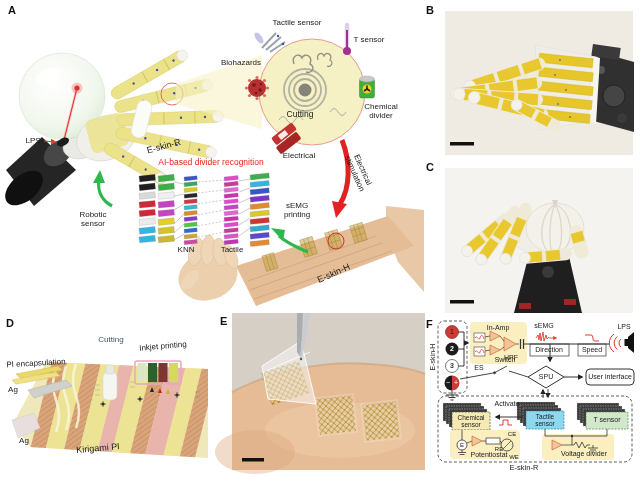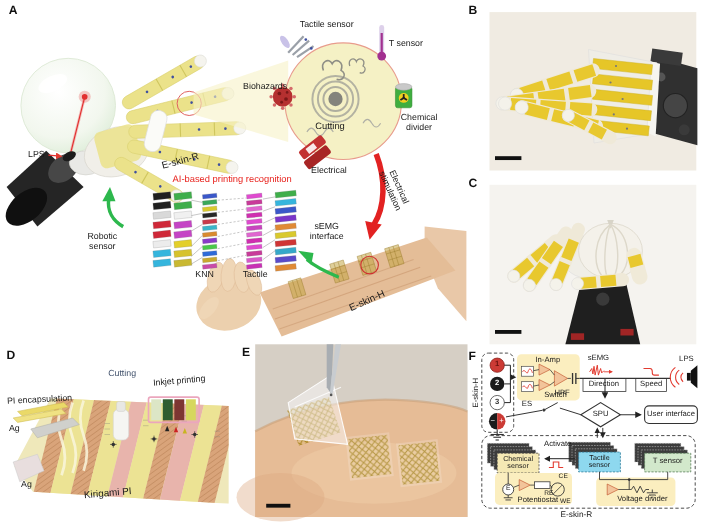--- a/index.html
+++ b/index.html
@@ -626,29 +626,29 @@
 <div class="plab" style="left:426px;top:4px">B</div>
 <div class="plab" style="left:426px;top:161px">C</div>
 <div class="plab" style="left:6px;top:317px">D</div>
 <div class="plab" style="left:220px;top:315px">E</div>
 <div class="plab" style="left:426px;top:318px">F</div>
 
 <div class="ctr" style="left:33px;top:141px">LPS</div>
 <div class="ctr" style="left:164px;top:147px;font-size:9px;transform:translate(-50%,-50%) rotate(-15deg)">E-skin-R</div>
 <div class="ctr" style="left:297px;top:23px">Tactile sensor</div>
 <div class="ctr" style="left:369px;top:40px">T sensor</div>
-<div class="ctr" style="left:241px;top:79px">Biohazards</div>
+<div class="ctr" style="left:241px;top:63px">Biohazards</div>
 <div class="ctr" style="left:300px;top:115px;font-size:8.5px">Cutting</div>
 <div class="ctr wrap" style="left:381px;top:112px;width:46px">Chemical divider</div>
 <div class="ctr" style="left:299px;top:156px">Electrical</div>
 <div class="ctr wrap" style="left:358px;top:172px;width:52px;transform:translate(-50%,-50%) rotate(66deg)">Electrical stimulation</div>
-<div class="ctr red" style="left:211px;top:163px;font-size:8.5px">AI-based printing recognition</div>
+<div class="ctr red" style="left:211px;top:163px;font-size:8.5px">AI-based divider recognition</div>
 <div class="ctr" style="left:186px;top:250px">KNN</div>
 <div class="ctr" style="left:232px;top:250px">Tactile</div>
-<div class="ctr wrap" style="left:297px;top:211px;width:48px">sEMG interface</div>
+<div class="ctr wrap" style="left:297px;top:211px;width:48px">sEMG printing</div>
 <div class="ctr wrap" style="left:93px;top:220px;width:40px">Robotic sensor</div>
 <div class="ctr" style="left:334px;top:274px;font-size:9px;transform:translate(-50%,-50%) rotate(-24deg)">E-skin-H</div>
 
 <div class="ctr" style="left:36px;top:364px;transform:translate(-50%,-50%) rotate(-3deg)">PI encapsulation</div>
 <div class="ctr" style="left:13px;top:390px">Ag</div>
 <div class="ctr slate" style="left:111px;top:340px">Cutting</div>
 <div class="ctr" style="left:163px;top:347px;transform:translate(-50%,-50%) rotate(-5deg)">Inkjet printing</div>
 <div class="ctr" style="left:24px;top:441px">Ag</div>
 <div class="ctr" style="left:98px;top:449px;font-size:9px;transform:translate(-50%,-50%) rotate(-5deg)">Kirigami PI</div>
 

